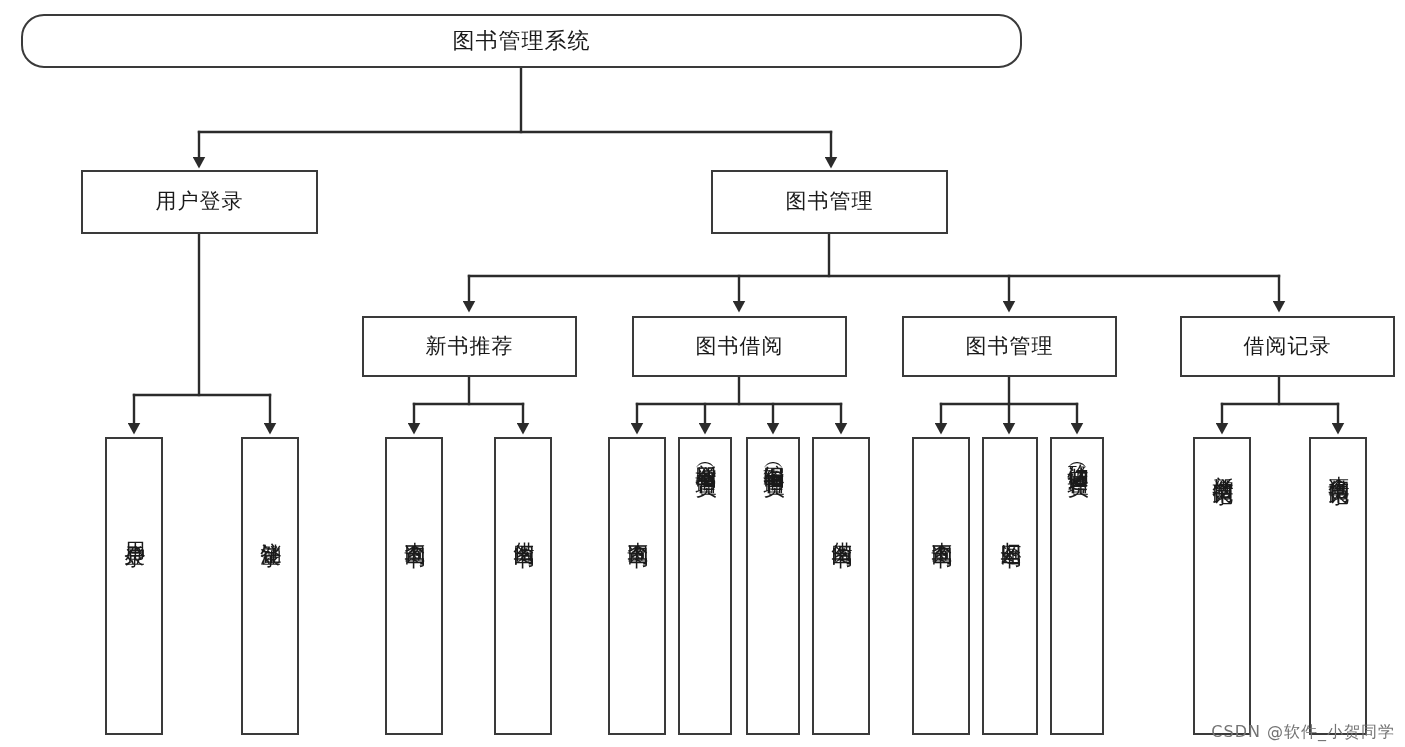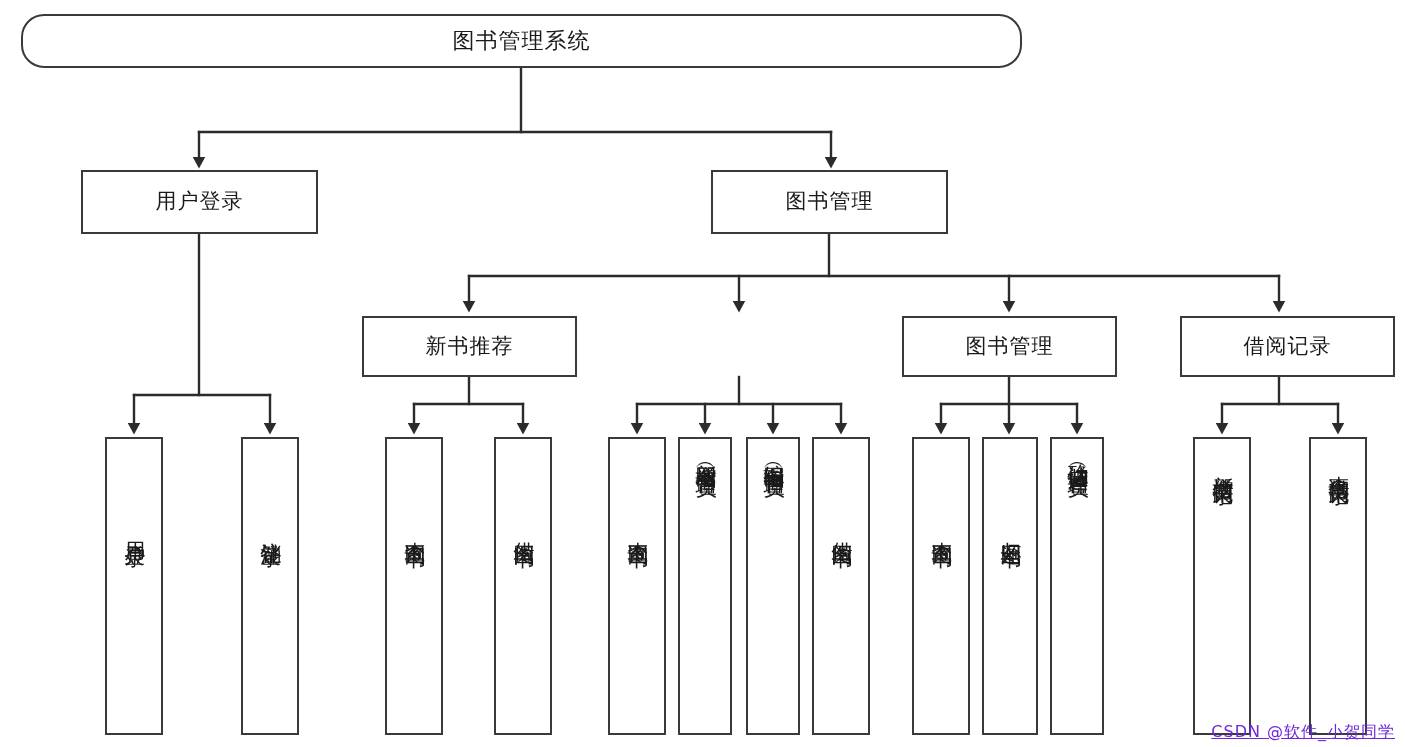--- a/index.html
+++ b/index.html
@@ -59,26 +59,25 @@
   }
   .vert.mid .vtext{ margin-top:86px; }
   .vert.top .vtext{ margin-top:8px; }
   .vert.top2 .vtext{ margin-top:20px; }
 
   #watermark{
     position:absolute;
     right:10px;
     bottom:4px;
     font-size:16px;
-    color:#6d28d9;
+    color:#737373;
     letter-spacing:1px;
     white-space:nowrap;
     z-index:6;
     user-select:none;
-    text-decoration:underline;
   }
 </style>
 </head>
 <body>
 
 <div id="canvas">
 
   <svg id="wires" viewBox="0 0 1405 747" width="1405" height="747" aria-hidden="true">
     <defs>
       <marker id="ah" markerWidth="12" markerHeight="13" refX="1.5" refY="6.5" orient="auto" markerUnits="userSpaceOnUse">
@@ -136,20 +135,23 @@
   <div class="node horiz" style="left:81px;top:170px;width:237px;height:64px;">
     <span>用户登录</span>
   </div>
   <div class="node horiz" style="left:711px;top:170px;width:237px;height:64px;">
     <span>图书管理</span>
   </div>
 
   <div class="node horiz" style="left:362px;top:316px;width:215px;height:61px;">
     <span>新书推荐</span>
   </div>
+  <div class="node horiz" style="left:632px;top:316px;width:215px;height:61px;">
+    <span>图书借阅</span>
+  </div>
   <div class="node horiz" style="left:902px;top:316px;width:215px;height:61px;">
     <span>图书管理</span>
   </div>
   <div class="node horiz" style="left:1172px;top:316px;width:215px;height:61px;margin-left:8px;">
     <span>借阅记录</span>
   </div>
 
   <div class="node vert mid" style="left:105px;top:437px;width:58px;height:298px;">
     <span class="vtext">用户登录</span>
   </div>

